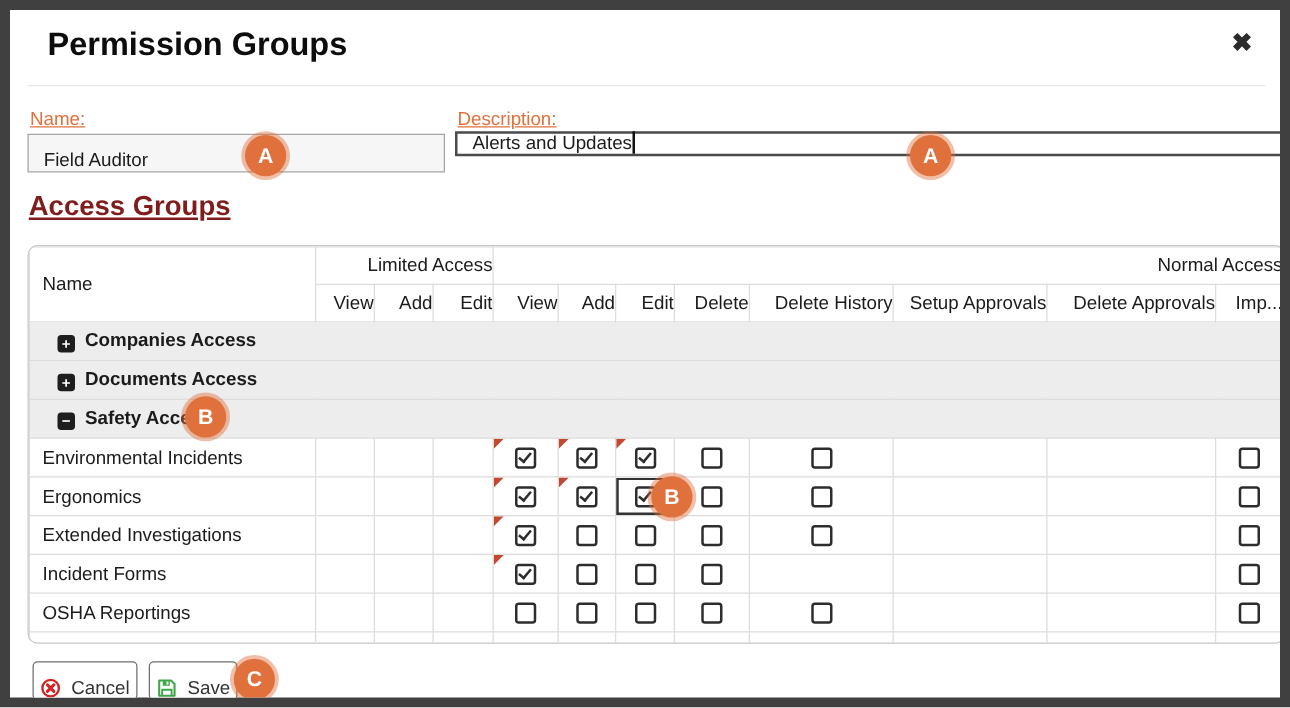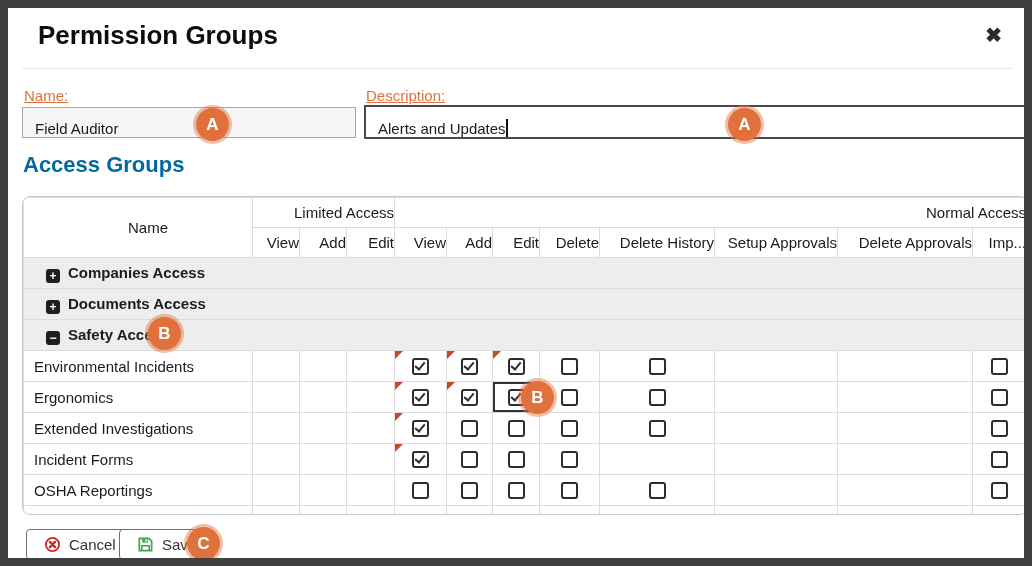--- a/index.html
+++ b/index.html
@@ -6,45 +6,45 @@
   .modal{position:relative;width:1032px;height:566px;background:#fff;border:8px solid #404040;
     border-radius:0;box-sizing:border-box;font-family:"Liberation Sans",sans-serif;overflow:hidden;}
   .title{position:absolute;left:30px;top:12px;font-size:26px;font-weight:700;color:#0d0d0d;}
   .close{position:absolute;right:22px;top:17px;font-size:20px;font-weight:700;color:#2b2b2b;cursor:pointer;line-height:1;}
   .divider{position:absolute;left:14px;right:12px;top:60px;height:1px;background:#e6e6e6;}
   .flabel{position:absolute;font-size:15px;color:#e0713c;text-decoration:underline;}
   #name-label{left:16px;top:79px;}
   #desc-label{left:358px;top:79px;}
   .input{position:absolute;box-sizing:border-box;font-size:15px;color:#1b1b1b;display:flex;align-items:flex-end;padding:0 12px;white-space:pre;}
   #name-input{left:14px;top:99px;width:334px;height:31px;background:#f6f6f6;border:1px solid #a6a6a6;}
-  #desc-input{left:356px;top:97px;width:662px;height:34px;background:#fff;border:2px solid #4a4a4a;}
+  #desc-input{left:356px;top:97px;width:662px;height:20px;background:#fff;border:2px solid #4a4a4a;}
   .caret{display:inline-block;width:2px;height:18px;background:#111;}
-  #ag-heading{position:absolute;left:15px;top:144px;font-size:22px;font-weight:700;color:#0369a1;}
+  #ag-heading{position:absolute;left:15px;top:144px;font-size:22px;font-weight:700;color:#7f1d1d;text-decoration:underline;}
   #table-wrap{position:absolute;left:14px;top:188px;width:1004px;height:317px;border:1px solid #c6c6c6;
     border-radius:8px;overflow:hidden;background:#fff;}
   table{border-collapse:collapse;width:100%;font-size:15px;color:#1b1b1b;table-layout:fixed;}
   th,td{border:1px solid #dcdcdc;padding:0;font-weight:400;overflow:hidden;white-space:nowrap;}
   thead tr{height:30px;}
   tbody tr{height:31px;}
   th.gh,th.colh{text-align:right;}
   th.colh{text-overflow:ellipsis;}
-  th.name-h{text-align:center;padding-left:20px;}
+  th.name-h{text-align:left;padding-left:10px;}
   td.group{background:#ededed;font-weight:700;padding-left:22px;text-align:left;}
   td.namec{padding-left:10px;text-align:left;}
   td.cbc{text-align:center;position:relative;}
   .tgl{display:inline-block;width:14px;height:14px;background:#1e1e1e;border-radius:3px;color:#fff;
     font-size:12px;font-weight:700;line-height:14px;text-align:center;margin-right:8px;vertical-align:-2px;cursor:pointer;}
   .cb{width:13px;height:13px;border:2px solid #2d2d2d;border-radius:3px;display:inline-block;position:relative;background:#fff;vertical-align:middle;}
   .cb.checked::after{content:'';position:absolute;left:3px;top:0px;width:4px;height:8px;
     border-right:2px solid #2d2d2d;border-bottom:2px solid #2d2d2d;transform:rotate(40deg);}
   td.mod::before{content:'';position:absolute;top:0;left:0;width:0;height:0;
     border-top:8px solid #c2492f;border-right:8px solid transparent;}
   td.focuscell{box-shadow:inset 0 0 0 2px #333;}
-  .btn{position:absolute;top:521px;height:31px;display:flex;align-items:center;gap:8px;background:#fff;
-    border:1px solid #6e6e6e;border-radius:4px;padding:0 17px;font-size:15px;color:#333;
+  .btn{position:absolute;top:521px;height:31px;display:flex;align-items:flex-end;gap:8px;background:#fff;
+    border:1px solid #6e6e6e;border-radius:4px;padding:0 5px;font-size:15px;color:#333;
     font-family:"Liberation Sans",sans-serif;box-sizing:border-box;cursor:pointer;}
   #cancel-btn{left:18px;}
   #save-btn{left:111px;}
   .callout{position:absolute;width:33px;height:33px;border-radius:50%;background:#e0713c;color:#fff;
     font-weight:700;font-size:17px;display:flex;align-items:center;justify-content:center;
     box-shadow:0 0 0 3px rgba(224,113,60,.45);z-index:6;}
   
   col.c0{width:229px}col.c1{width:47px}col.c2{width:47px}col.c3{width:48px}
   col.c4{width:52px}col.c5{width:46px}col.c6{width:47px}col.c7{width:60px}
   col.c8{width:115px}col.c9{width:123px}col.c10{width:135px}col.c11{width:auto}

